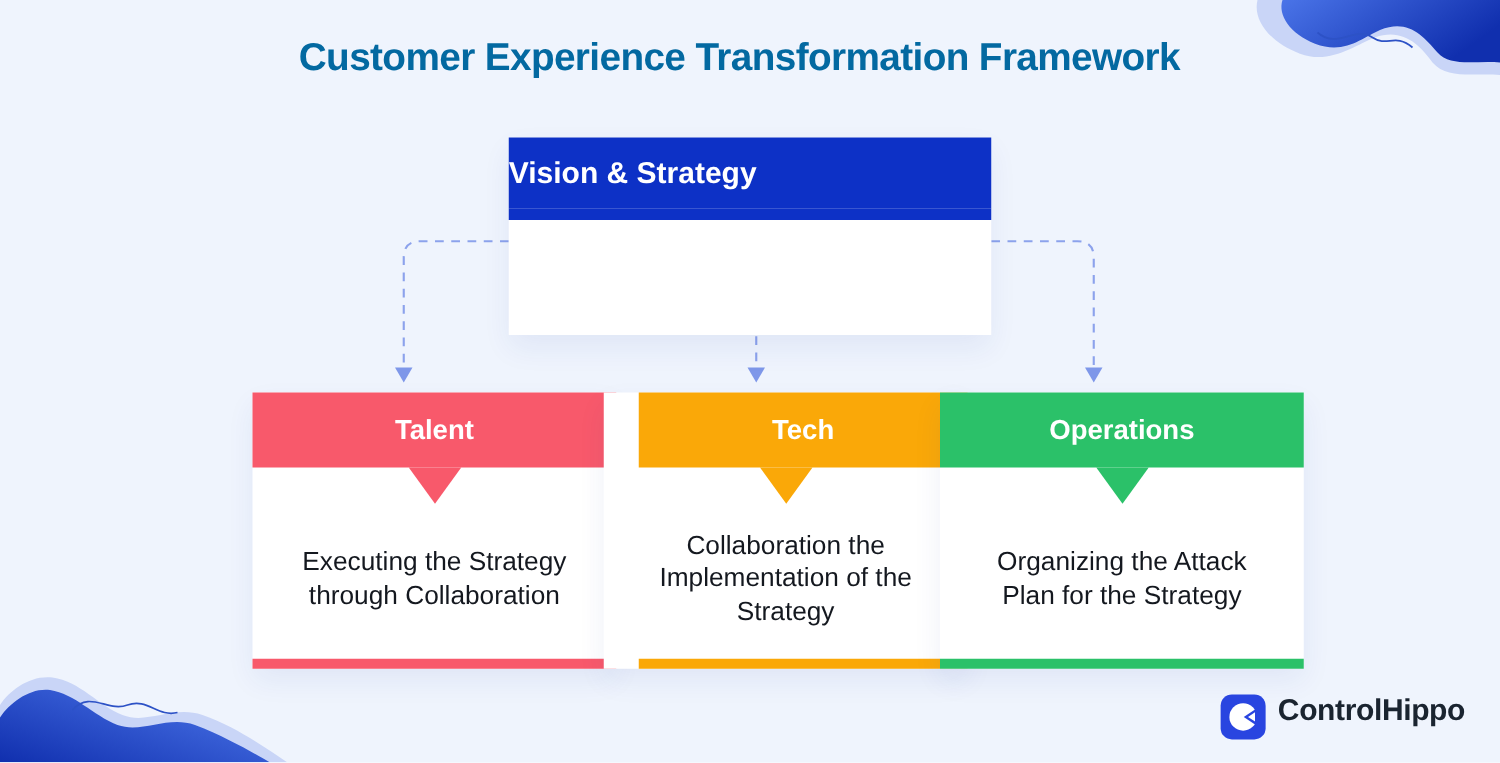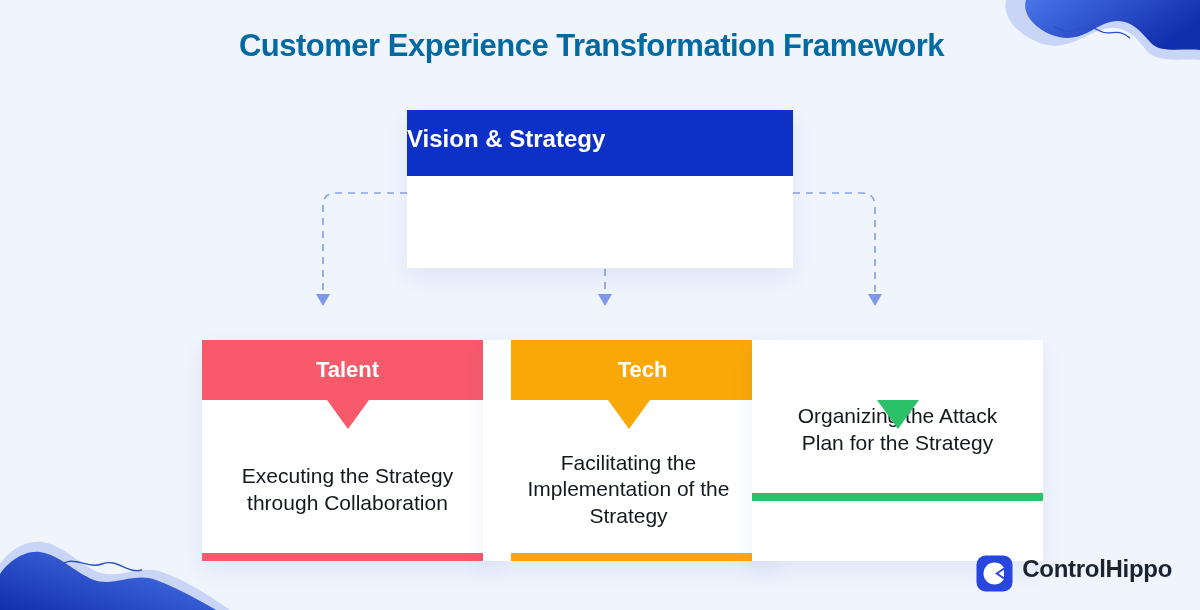--- a/index.html
+++ b/index.html
@@ -41,21 +41,21 @@
   .root-header{
     height:57px;background:var(--root_blue);
     display:flex;align-items:center;
     color:#fff;font-size:24px;font-weight:700;
   }
   .root-body{
     height:92px;display:flex;align-items:center;justify-content:center;
     font-size:23px;font-weight:500;color:var(--text_dark);
   }
   .root-strip{height:9px;background:var(--root_blue);}
-  .pillar{top:340px;width:291px;height:221px;}
+  .pillar{top:314px;width:291px;height:221px;}
   .pillar-talent{left:202px;}
   .pillar-tech{left:483px;}
   .pillar-operations{left:752px;}
   .pillar-header{
     position:relative;height:60px;
     display:flex;align-items:center;justify-content:center;
     color:#fff;font-size:22px;font-weight:700;
   }
   .pillar-pointer{
     position:absolute;left:50%;top:60px;transform:translateX(-50%);
@@ -141,25 +141,28 @@
     <div class="pillar-pointer"></div>
     <div class="pillar-body">Executing the Strategy through Collaboration</div>
     <div class="pillar-strip"></div>
   </div>
 
   <div class="card pillar pillar-tech">
     <div class="pillar-header">
       <span>Tech</span>
     </div>
     <div class="pillar-pointer"></div>
-    <div class="pillar-body">Facilitating the Implementation of the Strategy</div>
+    <div class="pillar-body">Collaboration the Implementation of the Strategy</div>
     <div class="pillar-strip"></div>
   </div>
 
   <div class="card pillar pillar-operations">
+    <div class="pillar-header">
+      <span>Operations</span>
+    </div>
     <div class="pillar-pointer"></div>
     <div class="pillar-body">Organizing the Attack Plan for the Strategy</div>
     <div class="pillar-strip"></div>
   </div>
 
   <div class="logo">
     <svg width="37" height="37" viewBox="0 0 37 37" aria-hidden="true">
       <rect x="0.5" y="0.5" width="36" height="36" rx="9" fill="var(--logo_blue)"></rect>
       <circle cx="18.5" cy="18.5" r="11" fill="#FFFFFF"></circle>
       <path d="M31,10.5 L31,26.5 L19,18.5 Z" fill="var(--logo_blue)"></path>

